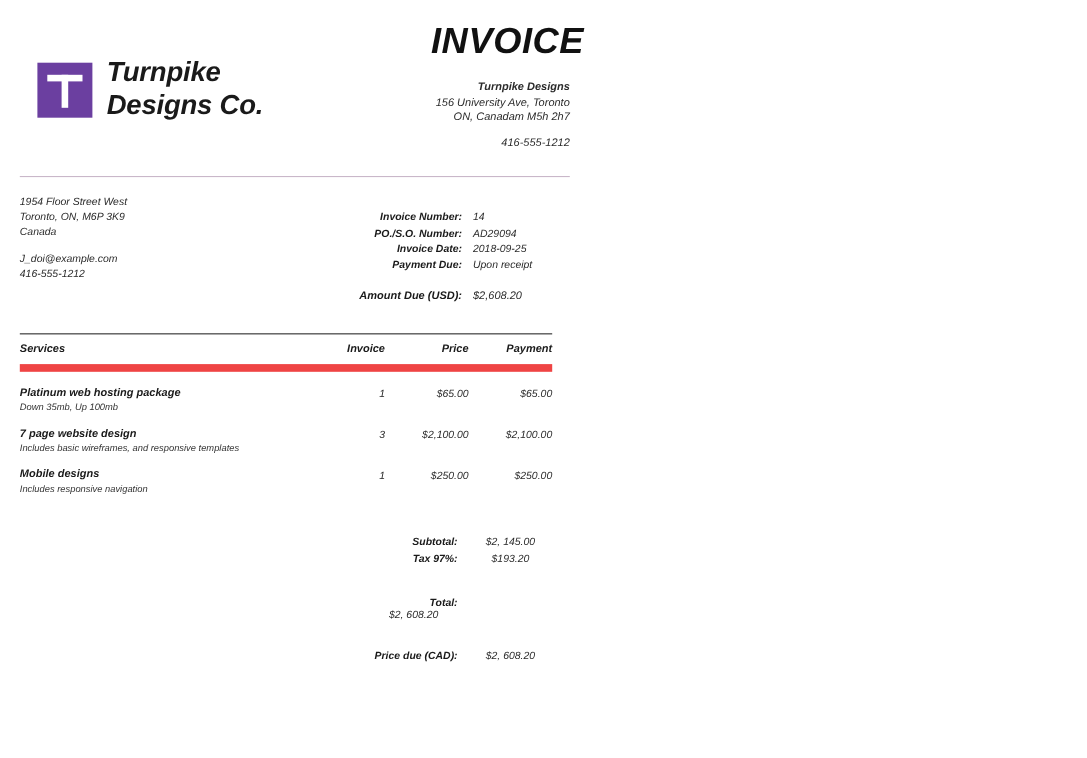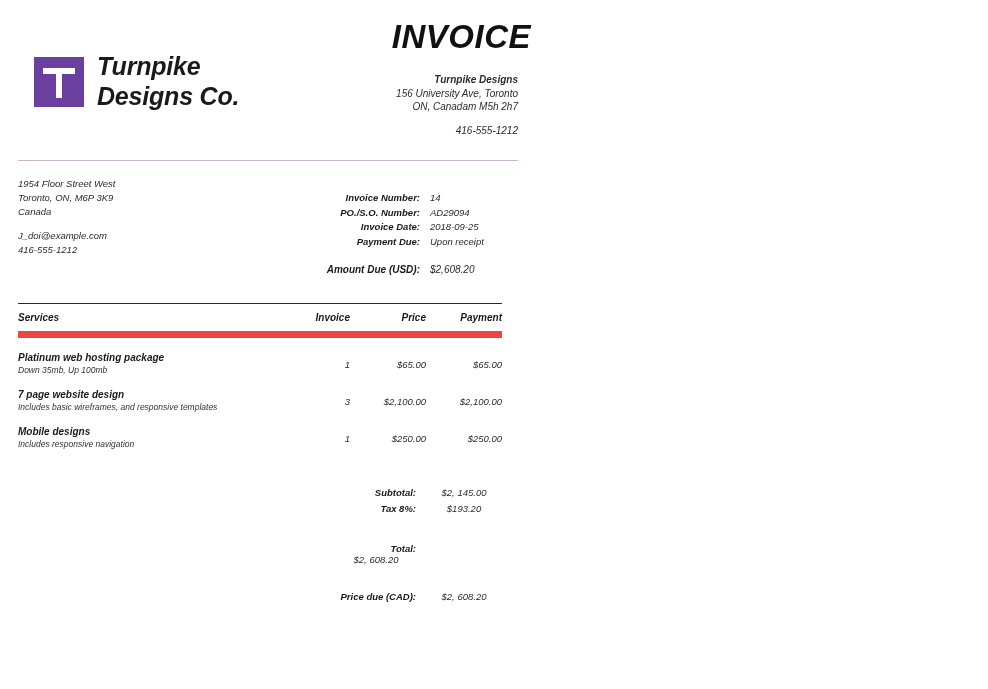--- a/index.html
+++ b/index.html
@@ -192,21 +192,21 @@
   }
   .col-desc { width: 236px; text-align: left; }
   .col-qty { width: 96px; text-align: right; }
   .col-price { width: 76px; text-align: right; }
   .col-amt { width: 76px; text-align: right; }
 
   .item-row {
     display: flex;
     padding-top: 14px;
     font-size: 9.5px;
-    align-items: center;
+    align-items: flex-start;
   }
   .item-row .col-desc .t {
     font-weight: bold;
     font-size: 10px;
     color: #1a1a1a;
     margin-bottom: 2px;
   }
   .item-row .col-desc .s {
     font-size: 8.5px;
     color: #333333;
@@ -348,21 +348,21 @@
       <div class="col-amt">$250.00</div>
     </div>
   </div>
 
   <div class="totals">
     <div class="tot-row">
       <div class="k">Subtotal:</div>
       <div class="v">$2, 145.00</div>
     </div>
     <div class="tot-row">
-      <div class="k">Tax 8%:</div>
+      <div class="k">Tax 97%:</div>
       <div class="v">$193.20</div>
     </div>
     <div class="tot-row gap-lg">
       <div class="k">Total:</div>
       <div class="v">$2, 608.20</div>
     </div>
     <div class="tot-row gap-md">
       <div class="k">Price due (CAD):</div>
       <div class="v">$2, 608.20</div>
     </div>

